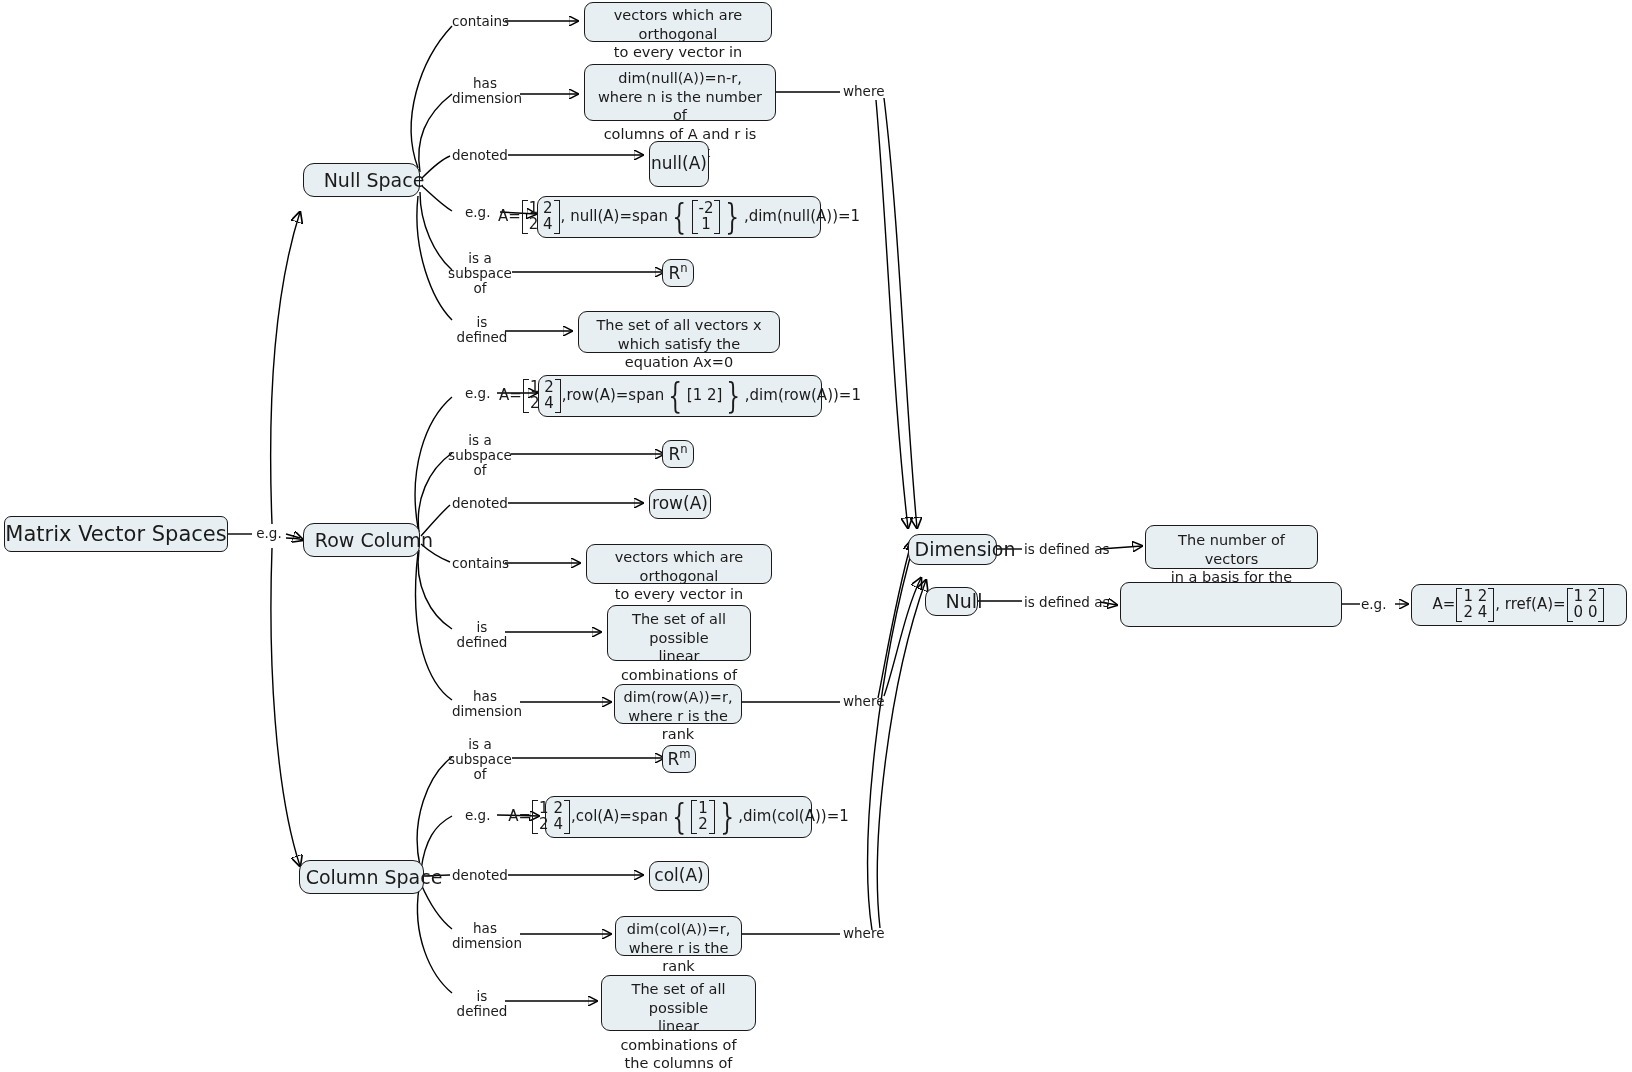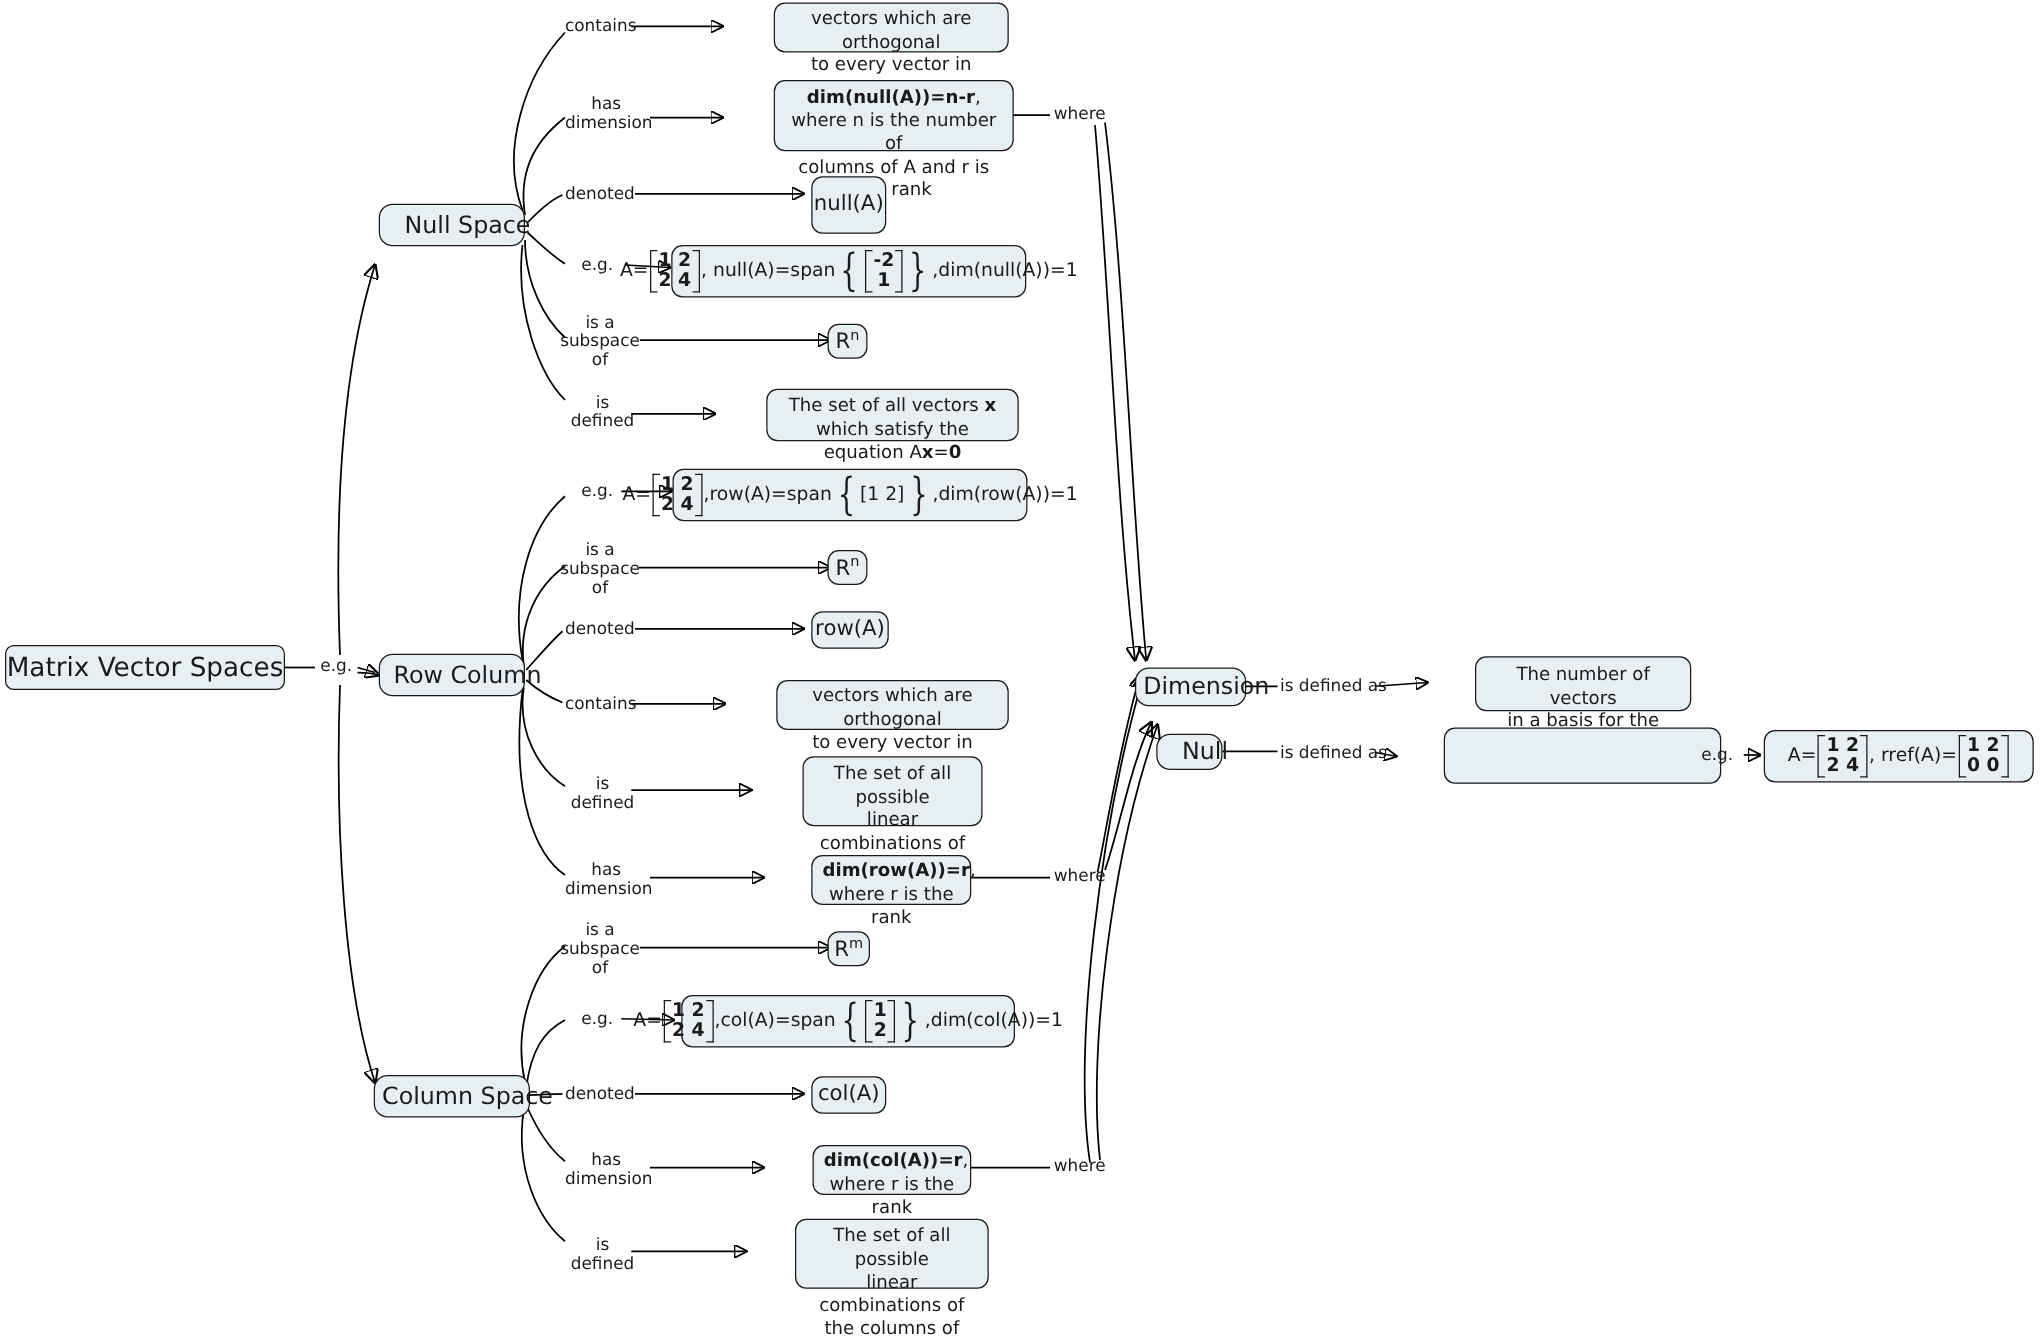--- a/index.html
+++ b/index.html
@@ -30,21 +30,21 @@
     border-radius: 9px;
     display: flex;
     align-items: center;
     justify-content: center;
     text-align: center;
     color: #1a1a1a;
     line-height: 1.28;
     padding: 4px 8px;
     white-space: nowrap;
   }
-  .node.multiline { white-space: normal; display: block; margin-left: 35px; }
+  .node.multiline { white-space: normal; display: block; }
   .node.multiline .line { display: block; text-align: center; }
 
   .root {
     font-size: 21px;
     border-radius: 7px;
   }
   .topic { font-size: 19px; border-radius: 11px; padding-left: 33px; }
   .small-node { font-size: 17px; }
   .desc { font-size: 14.5px; }
   .mathbox { font-size: 15px; }
@@ -53,31 +53,30 @@
     position: absolute;
     font-size: 13.5px;
     color: #1a1a1a;
     text-align: center;
     line-height: 1.12;
     white-space: nowrap;
     background: transparent;
   }
   .edge-label.multi { white-space: normal; }
 
-  b, .b { font-weight: bold; text-align: center; }
+  b, .b { font-weight: normal; text-align: center; }
 
   
   .mrow { display: inline-flex; align-items: center; vertical-align: middle; }
   .mat {
     display: inline-flex; align-items: center;
     vertical-align: middle;
     position: relative;
     padding: 0 5px;
     margin: 0 1px;
-    font-weight: bold;
   }
   .mat::before, .mat::after {
     content: "";
     position: absolute;
     top: 0; bottom: 0;
     width: 5px;
     border-top: 1.4px solid #1a1a1a;
     border-bottom: 1.4px solid #1a1a1a;
   }
   .mat::before { left: 0; border-left: 1.4px solid #1a1a1a; }

